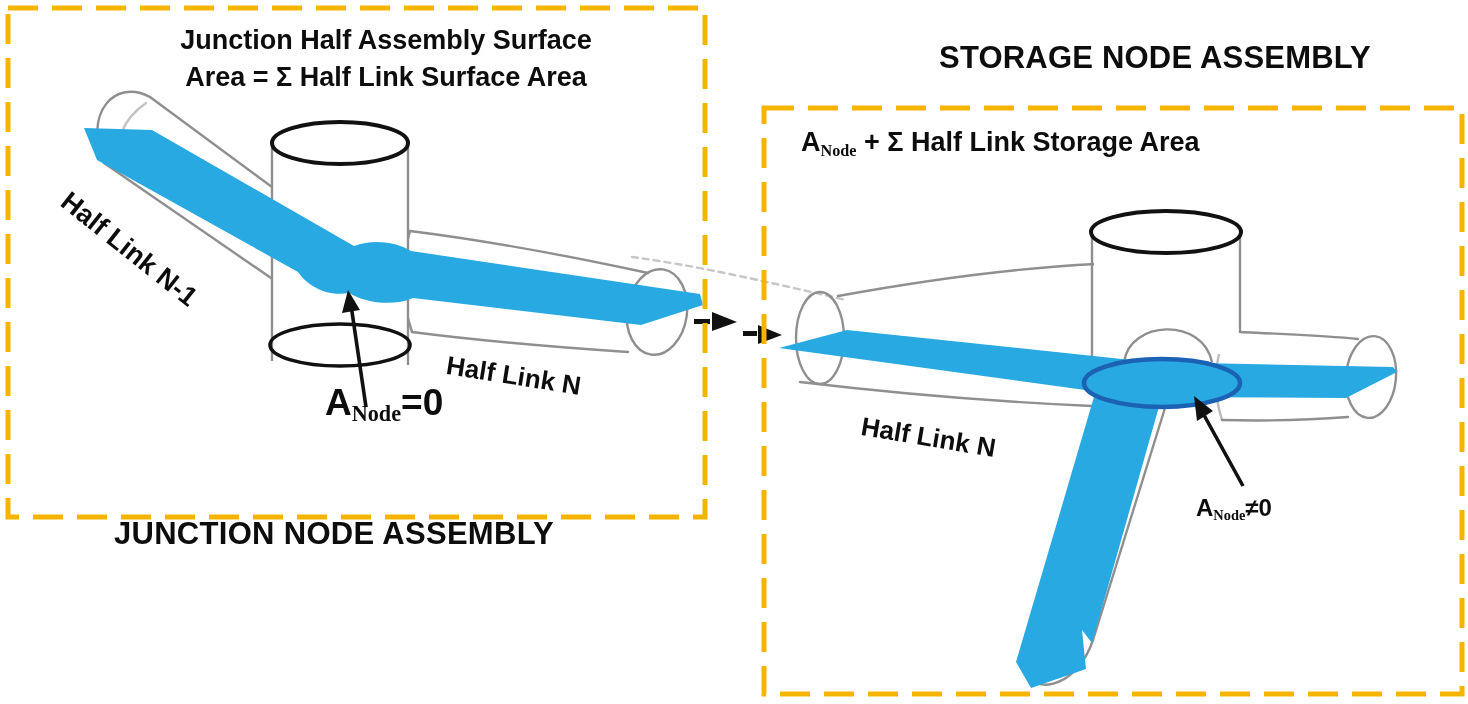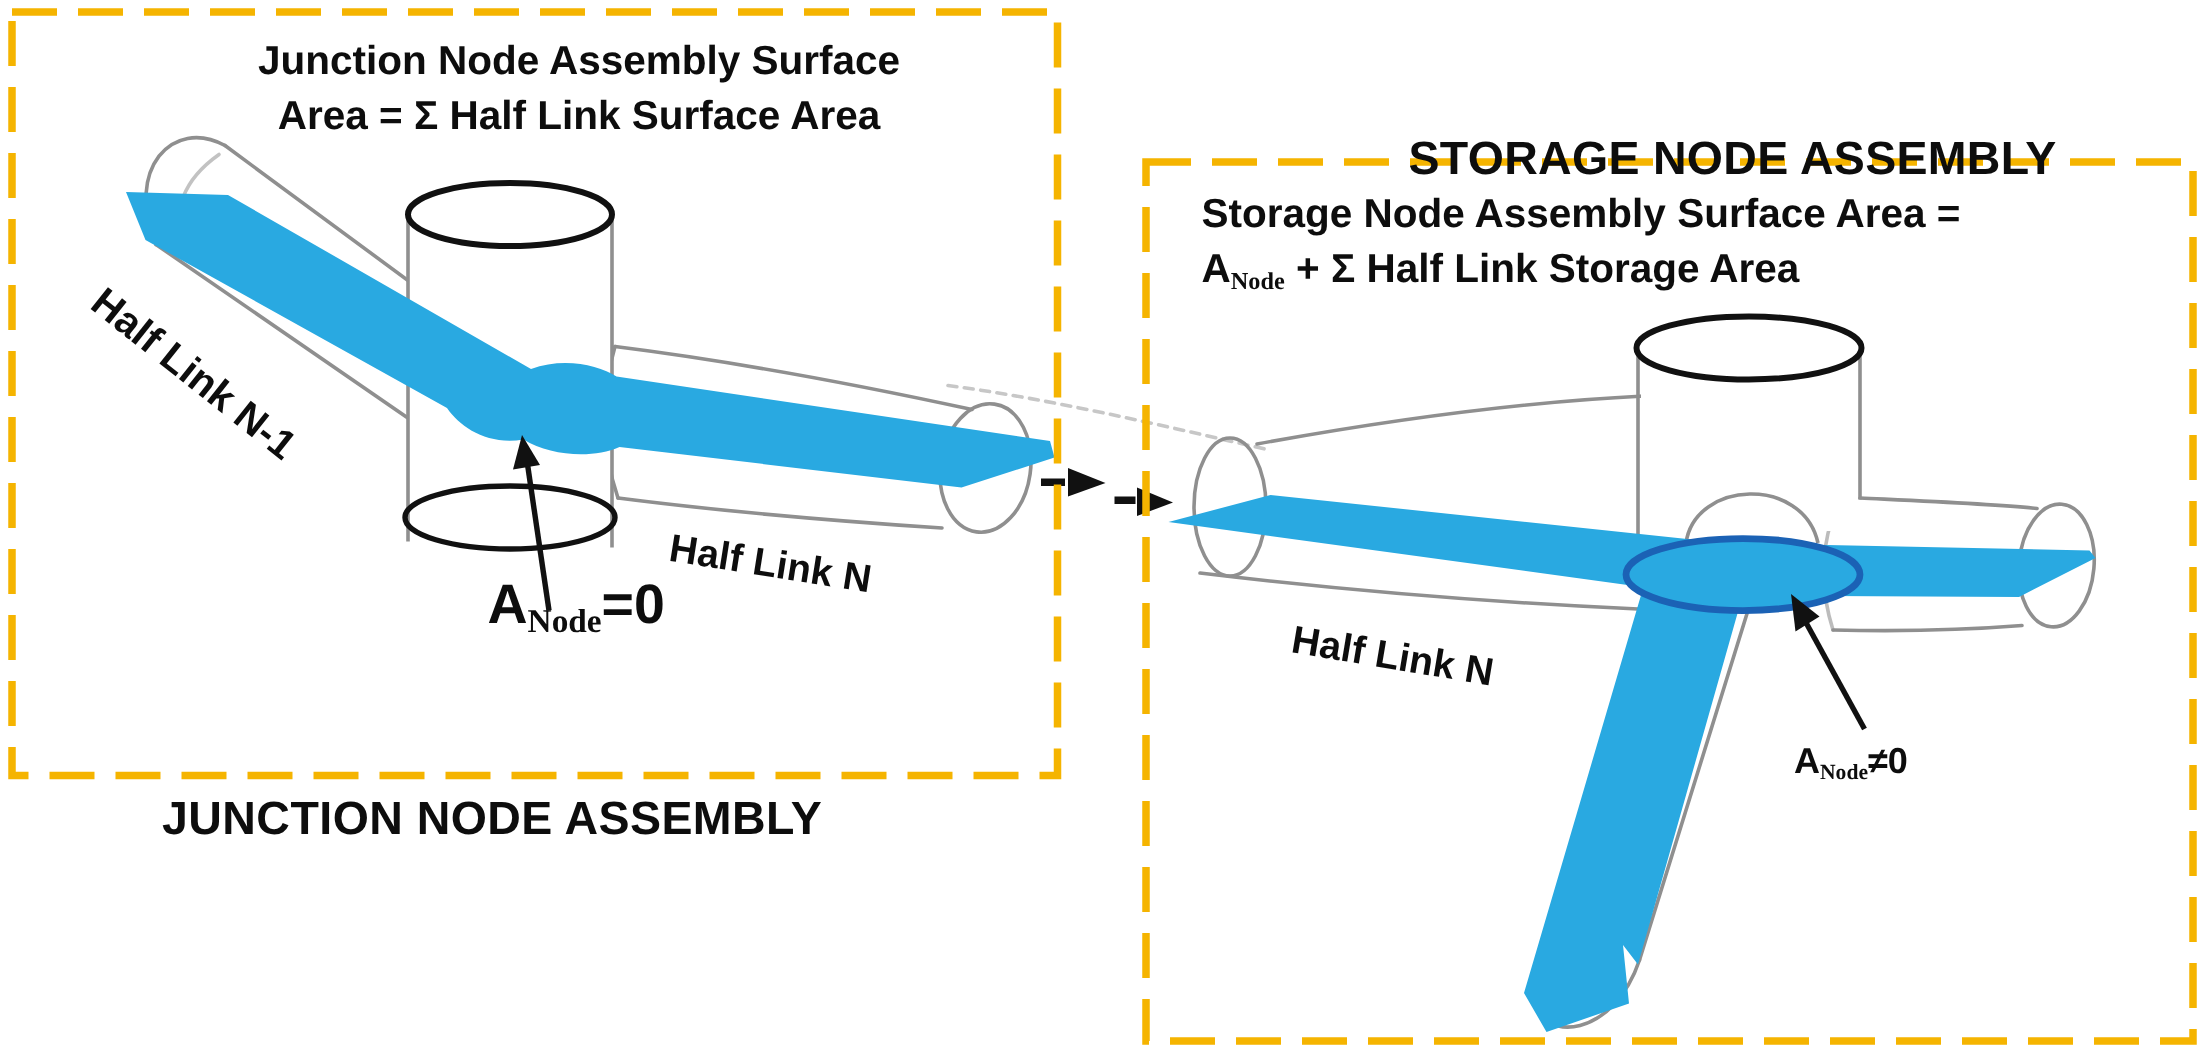--- a/index.html
+++ b/index.html
@@ -8,22 +8,22 @@
     width:1468px;height:704px;
     background:#ffffff;
     font-family:"Liberation Sans","DejaVu Sans",sans-serif;
     color:#111;
     overflow:hidden;
   }
   #drawing{position:absolute;left:0;top:0;}
   .txt{position:absolute;font-weight:bold;color:#0d0d0d;white-space:nowrap;}
   .title-left{left:148px;top:22px;width:476px;text-align:center;font-size:27px;line-height:37px;}
   .title-left div{white-space:nowrap;}
-  .caption-left{left:108px;top:528px;width:452px;text-align:left;font-size:31px;letter-spacing:.3px;}
-  .title-right{left:932px;top:40px;width:446px;text-align:center;font-size:31px;letter-spacing:.2px;margin-top:48px;}
+  .caption-left{left:108px;top:516px;width:452px;text-align:center;font-size:31px;letter-spacing:.3px;}
+  .title-right{left:932px;top:40px;width:446px;text-align:center;font-size:31px;letter-spacing:.2px;}
   .formula-right{left:801px;top:124px;font-size:27px;line-height:37px;}
   .lbl-n1{left:74px;top:186px;font-size:27px;transform:rotate(38.5deg);transform-origin:0 0;}
   .lbl-n-left{left:449px;top:350px;font-size:26px;transform:rotate(9deg);transform-origin:0 0;}
   .lbl-n-right{left:864px;top:411px;font-size:26px;transform:rotate(9.5deg);transform-origin:0 0;}
   .anode-left{left:325px;top:382px;font-size:37px;}
   .anode-right{left:1196px;top:494px;font-size:24px;}
   .sub{font-size:0.6em;font-weight:bold;vertical-align:-0.28em;font-family:Liberation Serif, serif;}
 </style>
 </head>
 <body>
@@ -121,36 +121,35 @@
     <g>
       <line x1="1243" y1="486" x2="1199" y2="406" stroke="#111111" stroke-width="3.6"></line>
       <polygon points="1194,396 1213,411 1197,421" fill="#111111"></polygon>
     </g>
 
     <rect x="8" y="8" width="697" height="509" fill="none" stroke="#F5B400" stroke-width="5" stroke-dasharray="30 14"></rect>
     <rect x="764" y="108" width="698" height="586" fill="none" stroke="#F5B400" stroke-width="5" stroke-dasharray="30 14"></rect>
   </svg>
 
   <div class="txt title-left">
-    <div>Junction Node Assembly Surface</div>
+    <div>Junction Half Assembly Surface</div>
     <div>Area = Σ Half Link Surface Area</div>
   </div>
 
   <div class="txt lbl-n1">Half Link N-1</div>
 
   <div class="txt lbl-n-left">Half Link N</div>
 
   <div class="txt anode-left"><span>A</span><span class="sub">Node</span><span>=0</span></div>
 
   <div class="txt caption-left">JUNCTION NODE ASSEMBLY</div>
 
   <div class="txt title-right">STORAGE NODE ASSEMBLY</div>
 
   <div class="txt formula-right">
-    <div>Storage Node Assembly Surface Area =</div>
     <div><span>A</span><span class="sub">Node</span><span> + Σ Half Link Storage Area</span></div>
   </div>
 
   <div class="txt lbl-n-right">Half Link N</div>
 
   <div class="txt anode-right"><span>A</span><span class="sub">Node</span><span>≠0</span></div>
 
 </div>
 
 </body></html>

